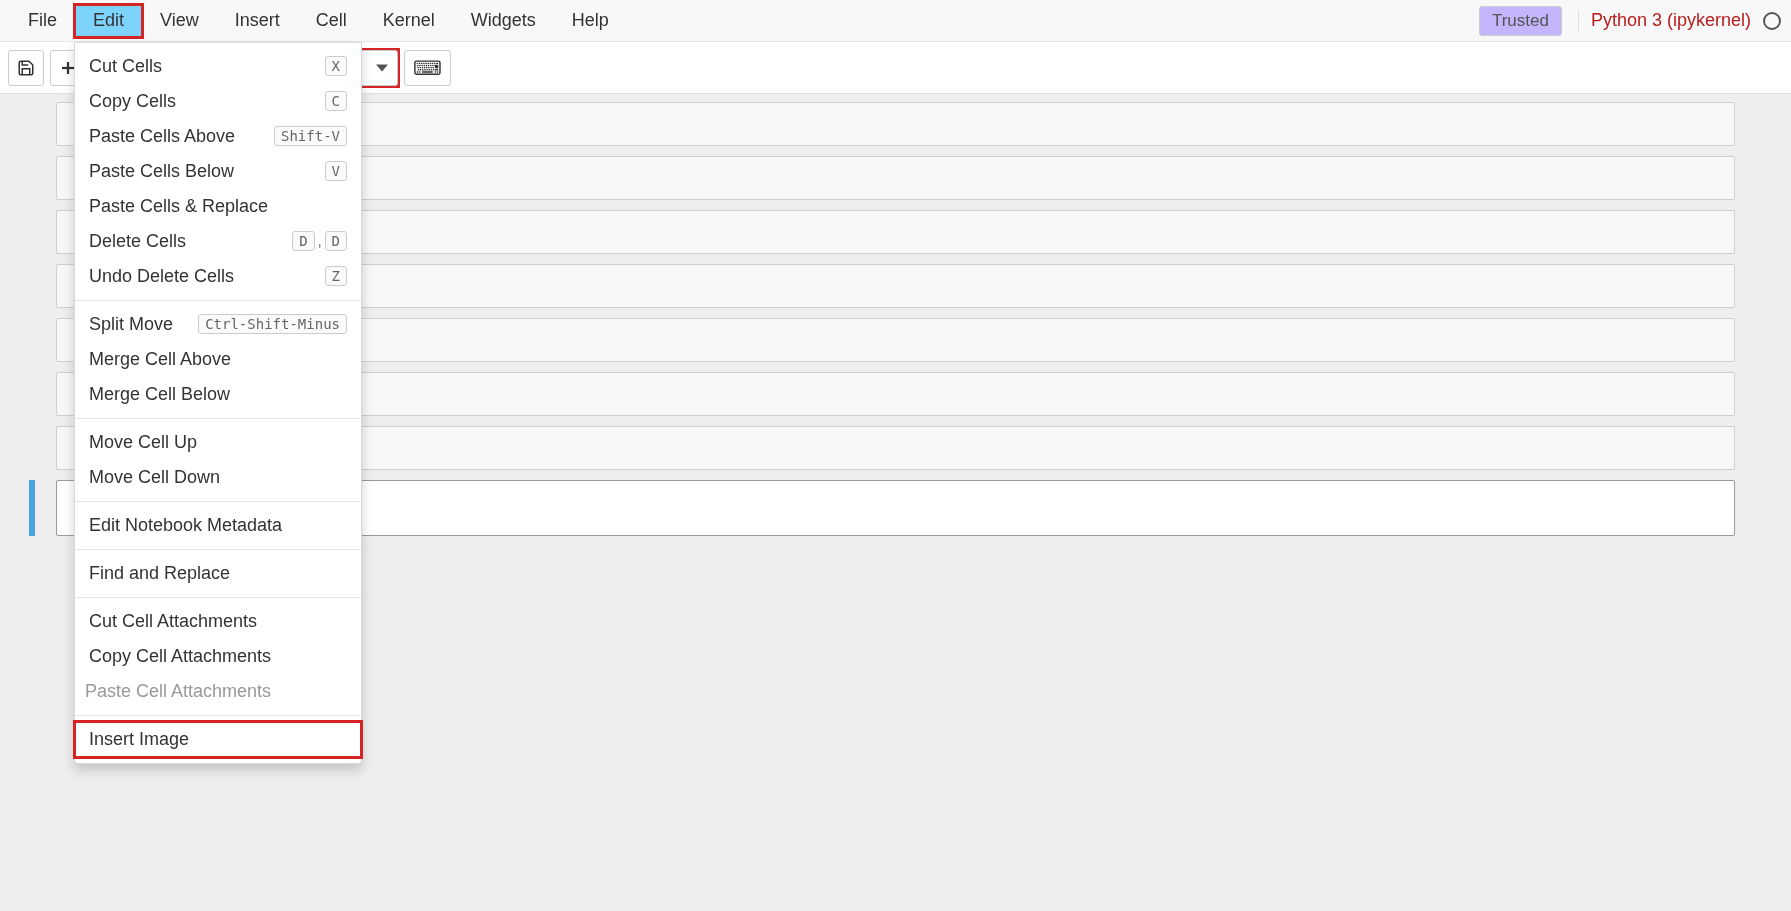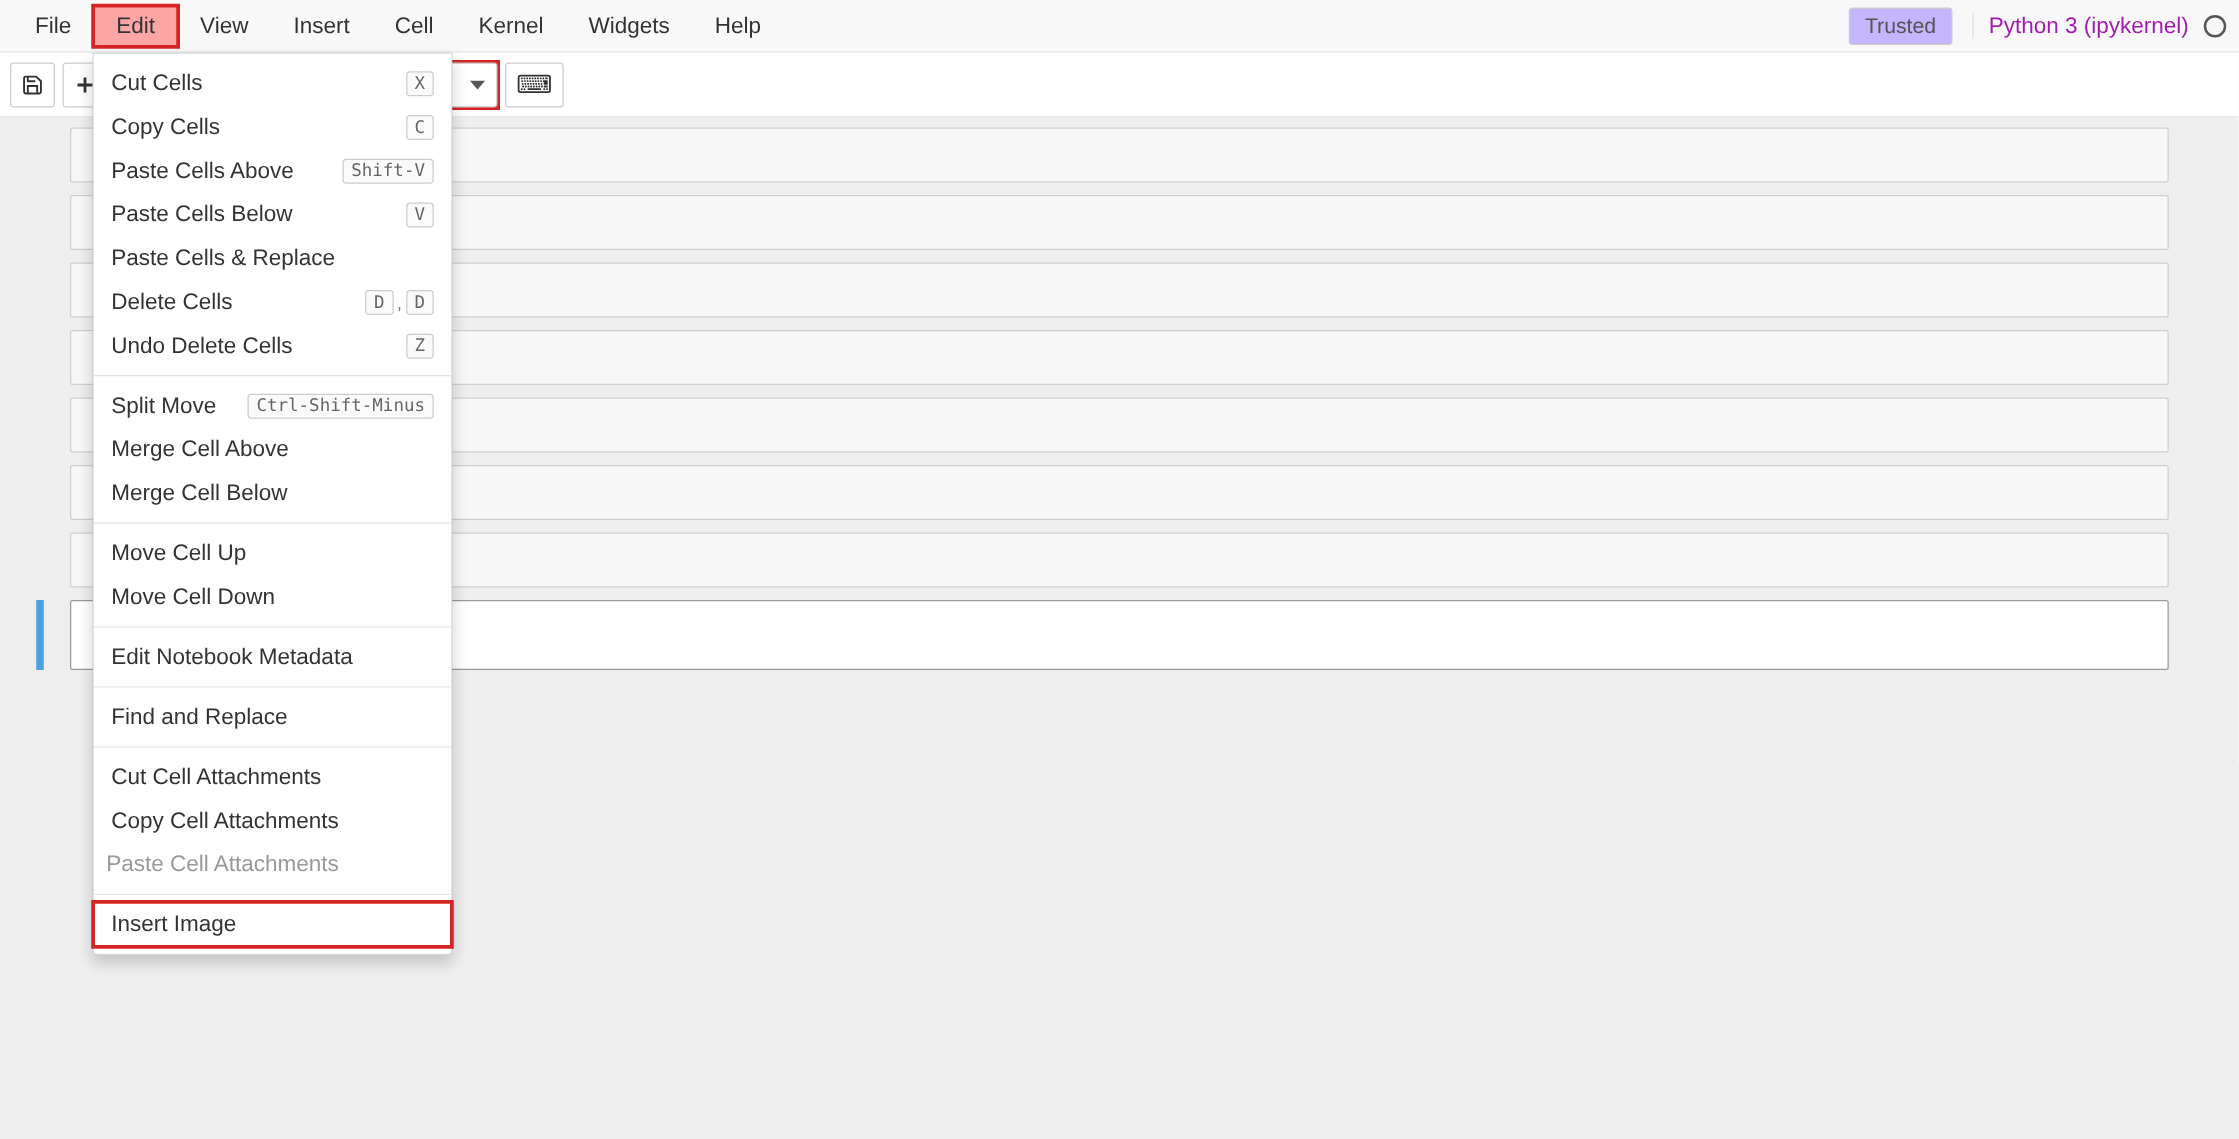--- a/index.html
+++ b/index.html
@@ -9,27 +9,27 @@
   width:1791px; height:911px; overflow:hidden;
 }
 .menubar {
   height:42px; background:#f8f8f8; border-bottom:1px solid #e7e7e7;
   display:flex; align-items:center; padding:0 10px; position:relative;
 }
 .menubar .menu-item {
   padding:0 18px; height:32px; display:flex; align-items:center;
   cursor:pointer; font-size:18px; color:#333;
 }
-.menubar .menu-item.active { background:#fca5a5; }
+.menubar .menu-item.active { background:#7dd3fc; }
 .menubar .right { margin-left:auto; display:flex; align-items:center; gap:12px; }
 .trusted-btn {
   border:1px solid #ccc; border-radius:3px; background:#c4b5fd;
   padding:4px 12px; font-size:17px; color:#555;
 }
-.kernel-name { font-size:18px; color:#a21caf; padding-left:12px; border-left:1px solid #ddd; margin-left:4px; }
+.kernel-name { font-size:18px; color:#b91c1c; padding-left:12px; border-left:1px solid #ddd; margin-left:4px; }
 .kernel-indicator {
   width:18px;height:18px;border:2px solid #555;border-radius:50%;
 }
 .toolbar {
   height:52px; border-bottom:1px solid #e0e0e0; background:#fff;
   display:flex; align-items:center; padding:0 8px; gap:6px;
 }
 .tbtn {
   border:1px solid #ccc; border-radius:3px; background:#fff;
   height:36px; min-width:36px; display:flex; align-items:center;
@@ -64,21 +64,21 @@
 }
 .cell.selected::before{
   content:""; position:absolute; left:-28px; top:-1px; bottom:-1px; width:6px; background:#4aa3df;
 }
 .dropdown {
   position:absolute; top:42px; left:74px; width:288px; background:#fff;
   border:1px solid rgba(0,0,0,.15); border-radius:0 0 4px 4px;
   box-shadow:0 6px 12px rgba(0,0,0,.18); padding:6px 0; z-index:100;
 }
 .dd-item {
-  display:flex; align-items:flex-end; justify-content:space-between;
+  display:flex; align-items:flex-start; justify-content:space-between;
   padding:7px 14px; font-size:18px; color:#333; cursor:pointer; white-space:nowrap;
 }
 .dd-item.disabled{ color:#999; cursor:default;padding-left:10px; }
 .dd-item .shortcut{
   font-family:monospace; font-size:14px; color:#666;
   border:1px solid #ccc; border-radius:3px; padding:1px 6px; background:#fafafa;
 }
 .dd-item .shortcut-pair{ display:flex; gap:3px; align-items:center;}
 .dd-item .shortcut-pair .comma{ color:#666; font-size:14px;}
 .dd-divider{ height:1px; background:#e5e5e5; margin:6px 0; }

